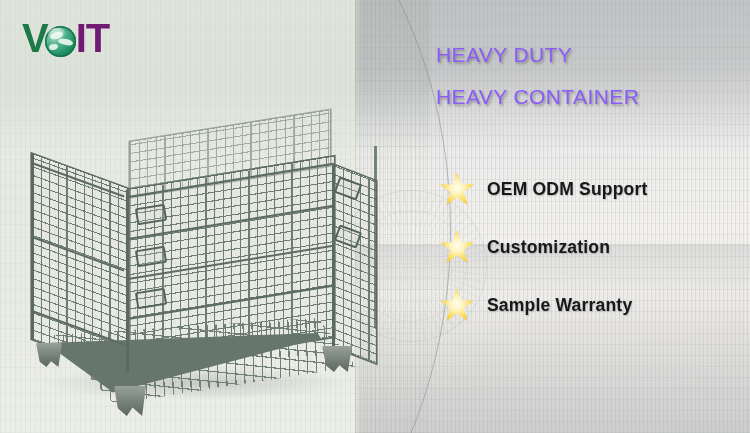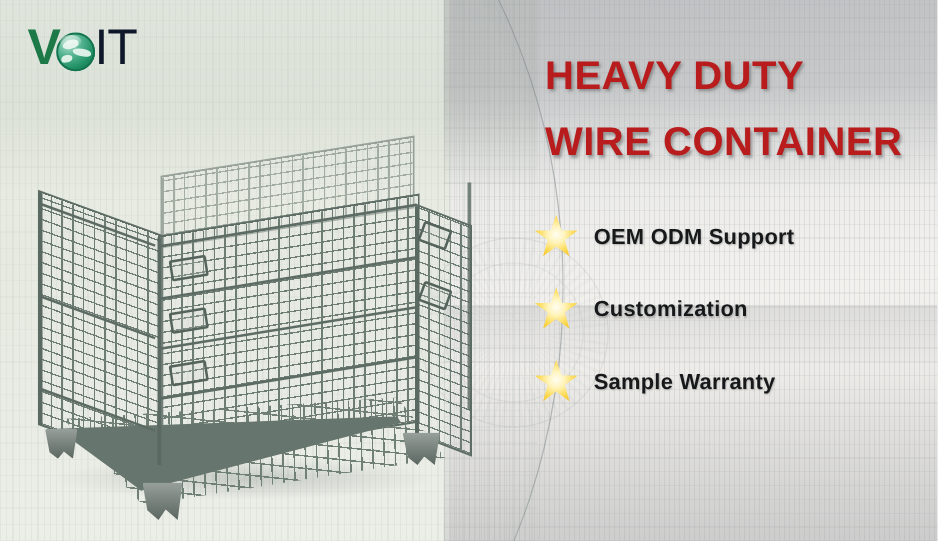--- a/index.html
+++ b/index.html
@@ -103,45 +103,45 @@
     position:absolute;background:#e9f6ef;opacity:.92;
   }
   .logo-globe .c1{left:5px;top:6px;width:13px;height:7px;border-radius:60% 40% 50% 45%;transform:rotate(-12deg);}
   .logo-globe .c2{left:13px;top:13px;width:15px;height:6px;border-radius:50% 55% 40% 60%;transform:rotate(8deg);}
   .logo-globe .c3{left:4px;top:18px;width:9px;height:6px;border-radius:55% 45% 60% 40%;transform:rotate(-5deg);}
   .logo-globe .gloss{
     position:absolute;left:3px;top:2px;width:17px;height:10px;border-radius:50%;
     background:linear-gradient(180deg,rgba(255,255,255,.55),rgba(255,255,255,0));
   }
   .logo-it{
-    font-size:40px;font-weight:normal;line-height:1;
-    color:#0f172a;
+    font-size:40px;font-weight:bold;line-height:1;
+    color:#701a75;
     font-family:"Liberation Sans", sans-serif;
     margin-left:1px;
   }
 
   
   .headline{
     position:absolute;left:436px;top:44px;width:300px;
   }
   .headline .line{
-    font-size:32px;
-    font-weight:bold;
-    color:#b91c1c;
+    font-size:21px;
+    font-weight:normal;
+    color:#8b5cf6;
     letter-spacing:.4px;
     line-height:1.0;
     text-shadow:1.5px 2px 2.5px rgba(90,90,90,.55);
     white-space:nowrap;
     font-family:"Liberation Sans", sans-serif;
   }
   .headline .line.l2{margin-top:21px;}
 
   
   .features{
-    position:absolute;left:428px;top:160px;
+    position:absolute;left:440px;top:160px;
     display:flex;flex-direction:column;
   }
   .feature{
     display:flex;align-items:center;
     height:58px;
   }
   .star{
     width:34px;height:34px;flex:0 0 34px;
     margin-right:13px;
     background:radial-gradient(circle at 50% 46%, #fffdf2 0%, #fff4bd 26%, #fcd94f 58%, #e8ae18 100%);
@@ -270,21 +270,21 @@
       <span class="c1"></span>
         <span class="c2"></span>
         <span class="c3"></span>
         <span class="gloss"></span>
     </span>
     <span class="logo-it">IT</span>
   </div>
 
   <div class="headline">
     <div class="line l1">HEAVY DUTY</div>
-    <div class="line l2">WIRE CONTAINER</div>
+    <div class="line l2">HEAVY CONTAINER</div>
   </div>
 
   <div class="features">
     <div class="feature">
       <span class="star"></span>
       <span class="feature-label">OEM ODM Support</span>
     </div>
     <div class="feature">
       <span class="star"></span>
       <span class="feature-label">Customization</span>

